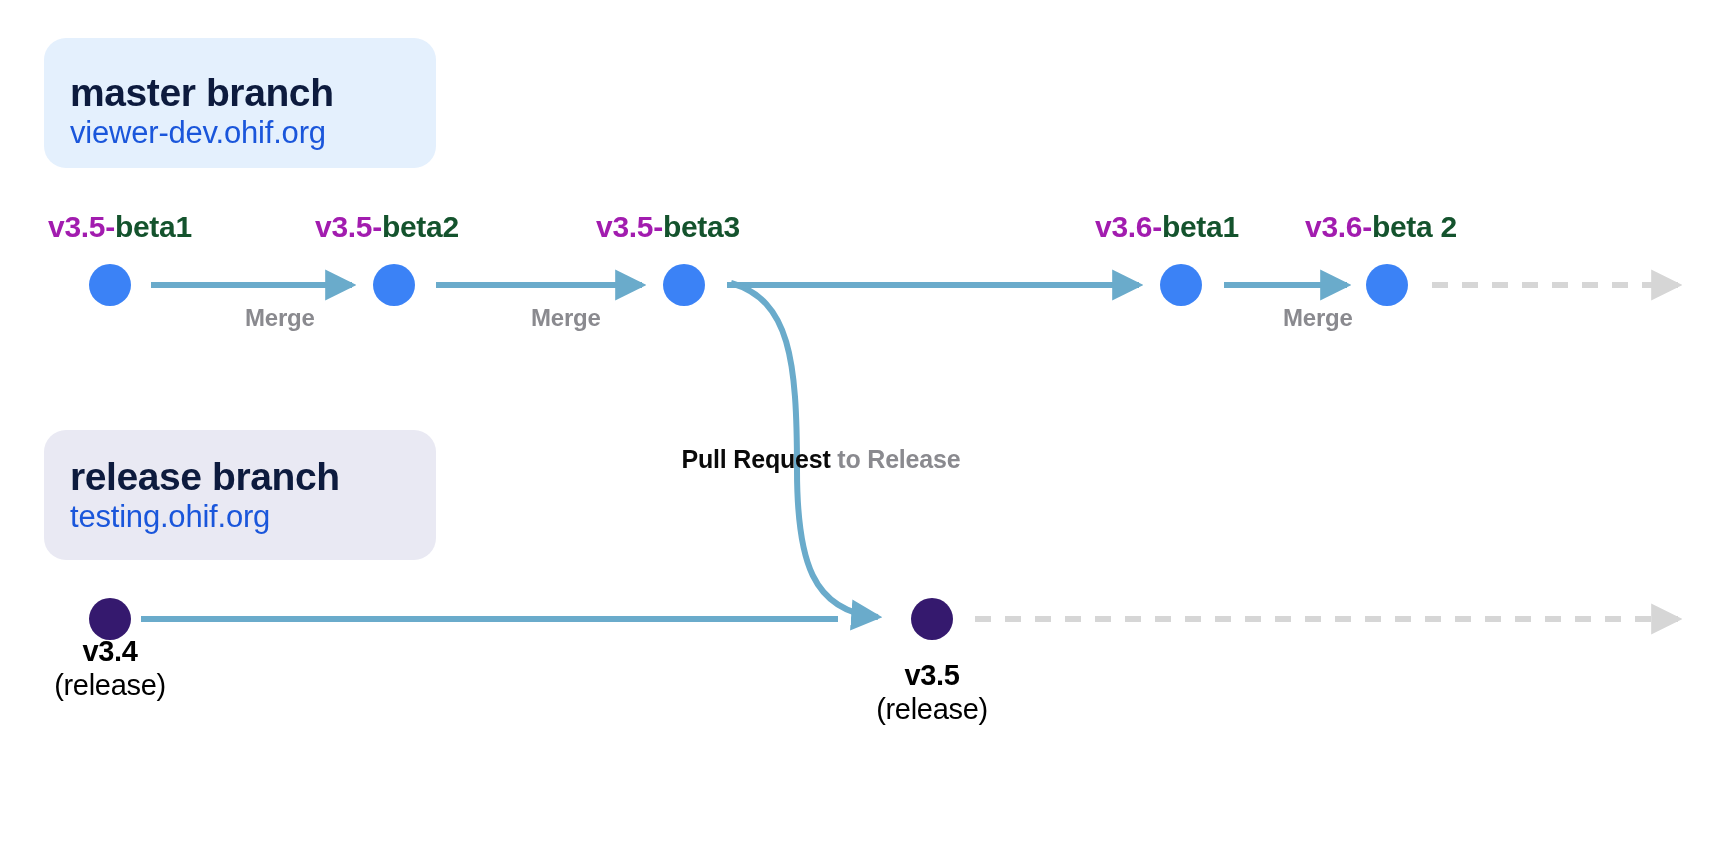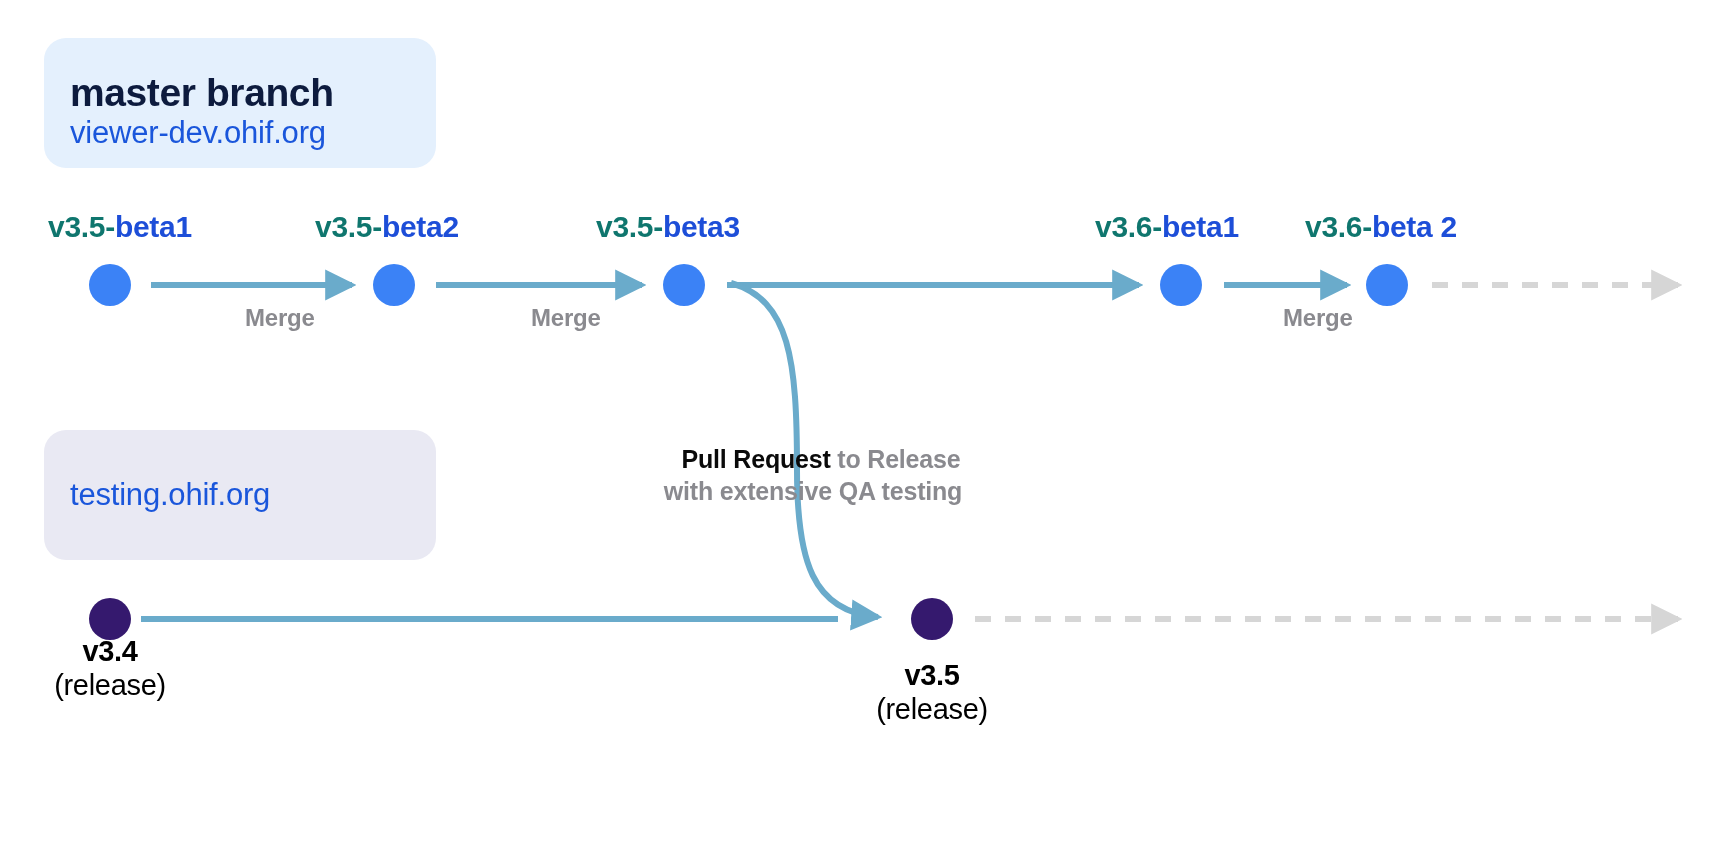--- a/index.html
+++ b/index.html
@@ -82,22 +82,22 @@
 
   
   .ver-label {
     position: absolute;
     font-size: 30px;
     font-weight: bold;
     white-space: nowrap;
     letter-spacing: -0.3px;
     line-height: 1;
   }
-  .ver-label .base { color: #0f766e; }
-  .ver-label .beta { color: #1d4ed8; }
+  .ver-label .base { color: #a21caf; }
+  .ver-label .beta { color: #14532d; }
 
   
   .merge-label {
     position: absolute;
     font-size: 24px;
     font-weight: bold;
     color: #8a8a8f;
     white-space: nowrap;
     letter-spacing: -0.2px;
     line-height: 1;
@@ -169,20 +169,21 @@
 
   <line x1="975" y1="619" x2="1678" y2="619" stroke="#d6d6d6" stroke-width="6" stroke-dasharray="16 14" marker-end="url(#ah-gray)"></line>
 </svg>
 
 <div class="branch-chip" id="master-chip">
   <div class="chip-title">master branch</div>
   <div class="chip-url">viewer-dev.ohif.org</div>
 </div>
 
 <div class="branch-chip" id="release-chip">
+  <div class="chip-title">release branch</div>
   <div class="chip-url">testing.ohif.org</div>
 </div>
 
 <div class="ver-label" style="left:48px;  top:212px;">
   <span class="base">v3.5-</span><span class="beta">beta1</span>
 </div>
 <div class="ver-label" style="left:315px; top:212px;">
   <span class="base">v3.5-</span><span class="beta">beta2</span>
 </div>
 <div class="ver-label" style="left:596px; top:212px;">
@@ -200,21 +201,20 @@
 <div class="dot beta" style="left:663px;  top:264px;"></div>
 <div class="dot beta" style="left:1160px; top:264px;"></div>
 <div class="dot beta" style="left:1366px; top:264px;"></div>
 
 <div class="merge-label" style="left:197px;  top:306px;">Merge</div>
 <div class="merge-label" style="left:483px;  top:306px;">Merge</div>
 <div class="merge-label" style="left:1235px; top:306px;">Merge</div>
 
 <div id="pr-note">
   <span class="pr-strong">Pull Request</span><span class="pr-muted"> to Release</span><br>
-  <span class="pr-muted">with extensive QA testing</span>
 </div>
 
 <div class="dot release" style="left:89px;  top:598px;"></div>
 <div class="dot release" style="left:911px; top:598px;"></div>
 
 <div class="rel-caption" style="left:10px; top:619px; width:200px;margin-top:15px;">
   <span class="rel-ver">v3.4</span>
   <span class="rel-sub">(release)</span>
 </div>
 <div class="rel-caption" style="left:832px; top:658px; width:200px;">

